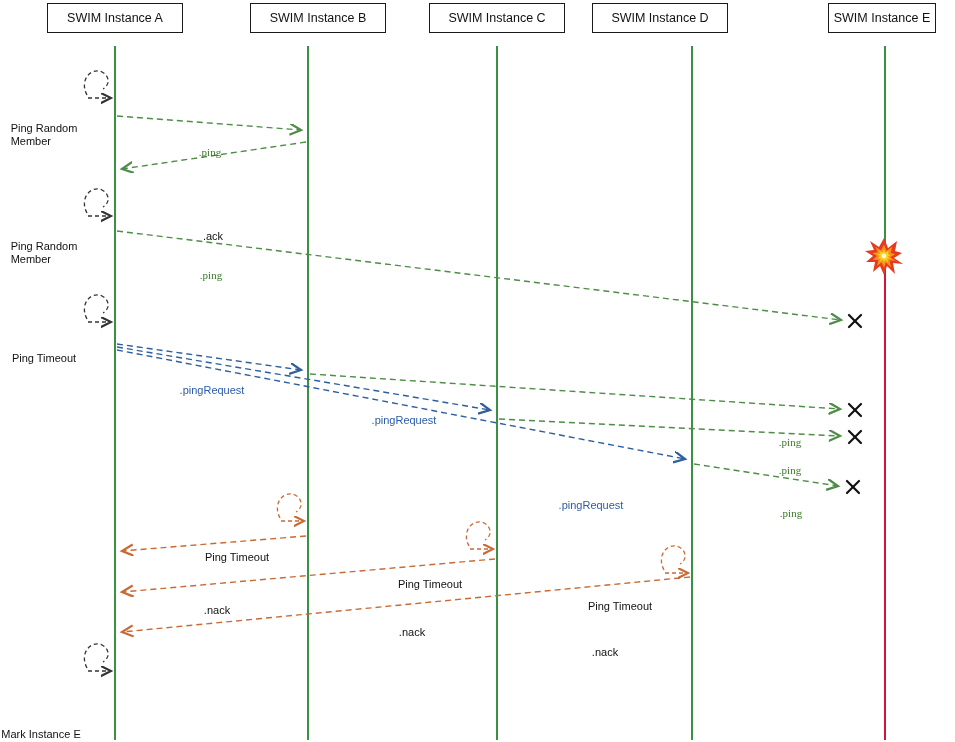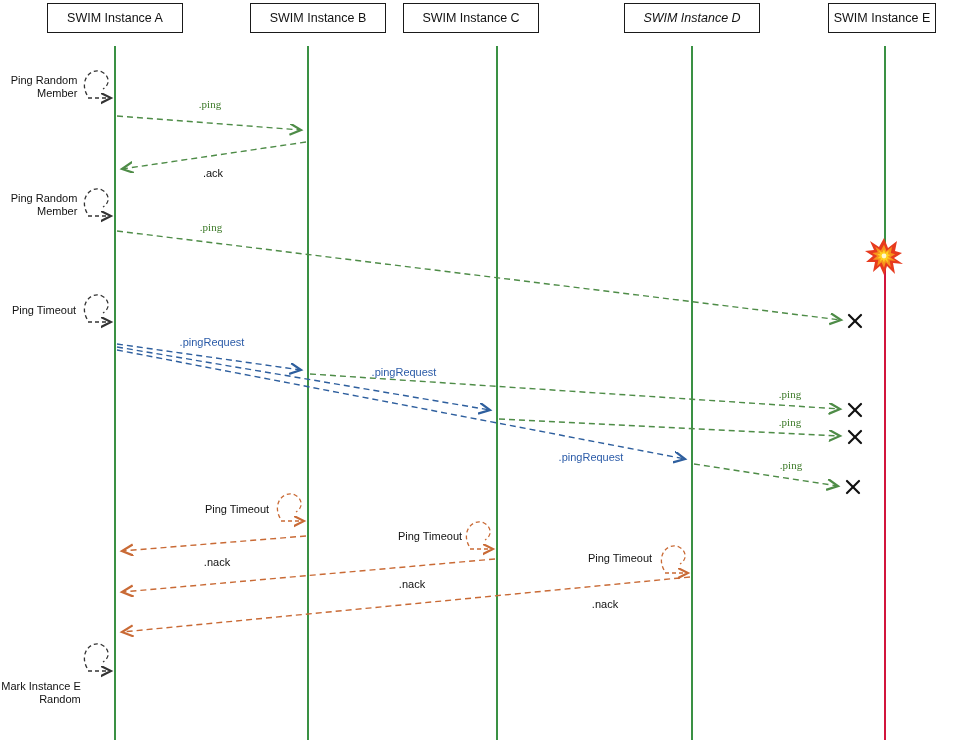--- a/index.html
+++ b/index.html
@@ -10,21 +10,21 @@
   svg.overlay{position:absolute;left:0;top:0;width:955px;height:742px;}
   .actor-box{
     position:absolute;top:3px;height:30px;width:136px;
     transform:translateX(-50%);
     border:1.5px solid #1a1a1a;background:#ffffff;
     display:flex;align-items:center;justify-content:center;
     font-size:12.5px;color:#111;box-sizing:border-box;white-space:nowrap;
   }
   .lbl{
     position:absolute;font-size:11px;color:#111;white-space:nowrap;
-    transform:translateX(-50%);line-height:13px;text-align:right;
+    transform:translateX(-50%);line-height:13px;text-align:left;margin-top:48px;
   }
   .lbl.green{color:#3c7a28;font-family:Liberation Serif, serif;}
   .lbl.blue{color:#2b5ba8;}
   .lbl.dark{color:#111;}
 </style>
 </head>
 <body>
 
 <div class="stage">
 
@@ -134,24 +134,24 @@
       <circle r="2.4" fill="#fff8d0"></circle>
     </g>
   </svg>
 
   <div class="actor-box" style="left:115px;">
     <span>SWIM Instance A</span>
   </div>
   <div class="actor-box" style="left:308px;margin-left:10px;">
     <span>SWIM Instance B</span>
   </div>
-  <div class="actor-box" style="left:471px;">
+  <div class="actor-box" style="left:497px;">
     <span>SWIM Instance C</span>
   </div>
-  <div class="actor-box" style="left:692px;font-style:italic;">
+  <div class="actor-box" style="left:660px;">
     <span>SWIM Instance D</span>
   </div>
   <div class="actor-box" style="left:882px;width:108px;">
     <span>SWIM Instance E</span>
   </div>
 
   <div class="lbl dark" style="left:44px;top:74px;">
     <div>Ping Random</div>
     <div>Member</div>
   </div>
@@ -159,21 +159,21 @@
     <div>Ping Random</div>
     <div>Member</div>
   </div>
   <div class="lbl dark" style="left:44px;top:304px;">Ping Timeout</div>
   <div class="lbl dark" style="left:41px;top:680px;">
     <div>Mark Instance E</div>
     <div>Random</div>
   </div>
 
   <div class="lbl green" style="left:210px;top:98px;">.ping</div>
-  <div class="lbl dark" style="left:213px;top:167px;">.ack</div>
+  <div class="lbl dark" style="left:213px;top:182px;">.ack</div>
   <div class="lbl green" style="left:211px;top:221px;">.ping</div>
   <div class="lbl blue" style="left:212px;top:336px;">.pingRequest</div>
   <div class="lbl blue" style="left:404px;top:366px;">.pingRequest</div>
   <div class="lbl blue" style="left:591px;top:451px;">.pingRequest</div>
   <div class="lbl green" style="left:790px;top:388px;">.ping</div>
   <div class="lbl green" style="left:790px;top:416px;">.ping</div>
   <div class="lbl green" style="left:791px;top:459px;">.ping</div>
   <div class="lbl dark" style="left:237px;top:503px;">Ping Timeout</div>
   <div class="lbl dark" style="left:217px;top:556px;">.nack</div>
   <div class="lbl dark" style="left:430px;top:530px;">Ping Timeout</div>

